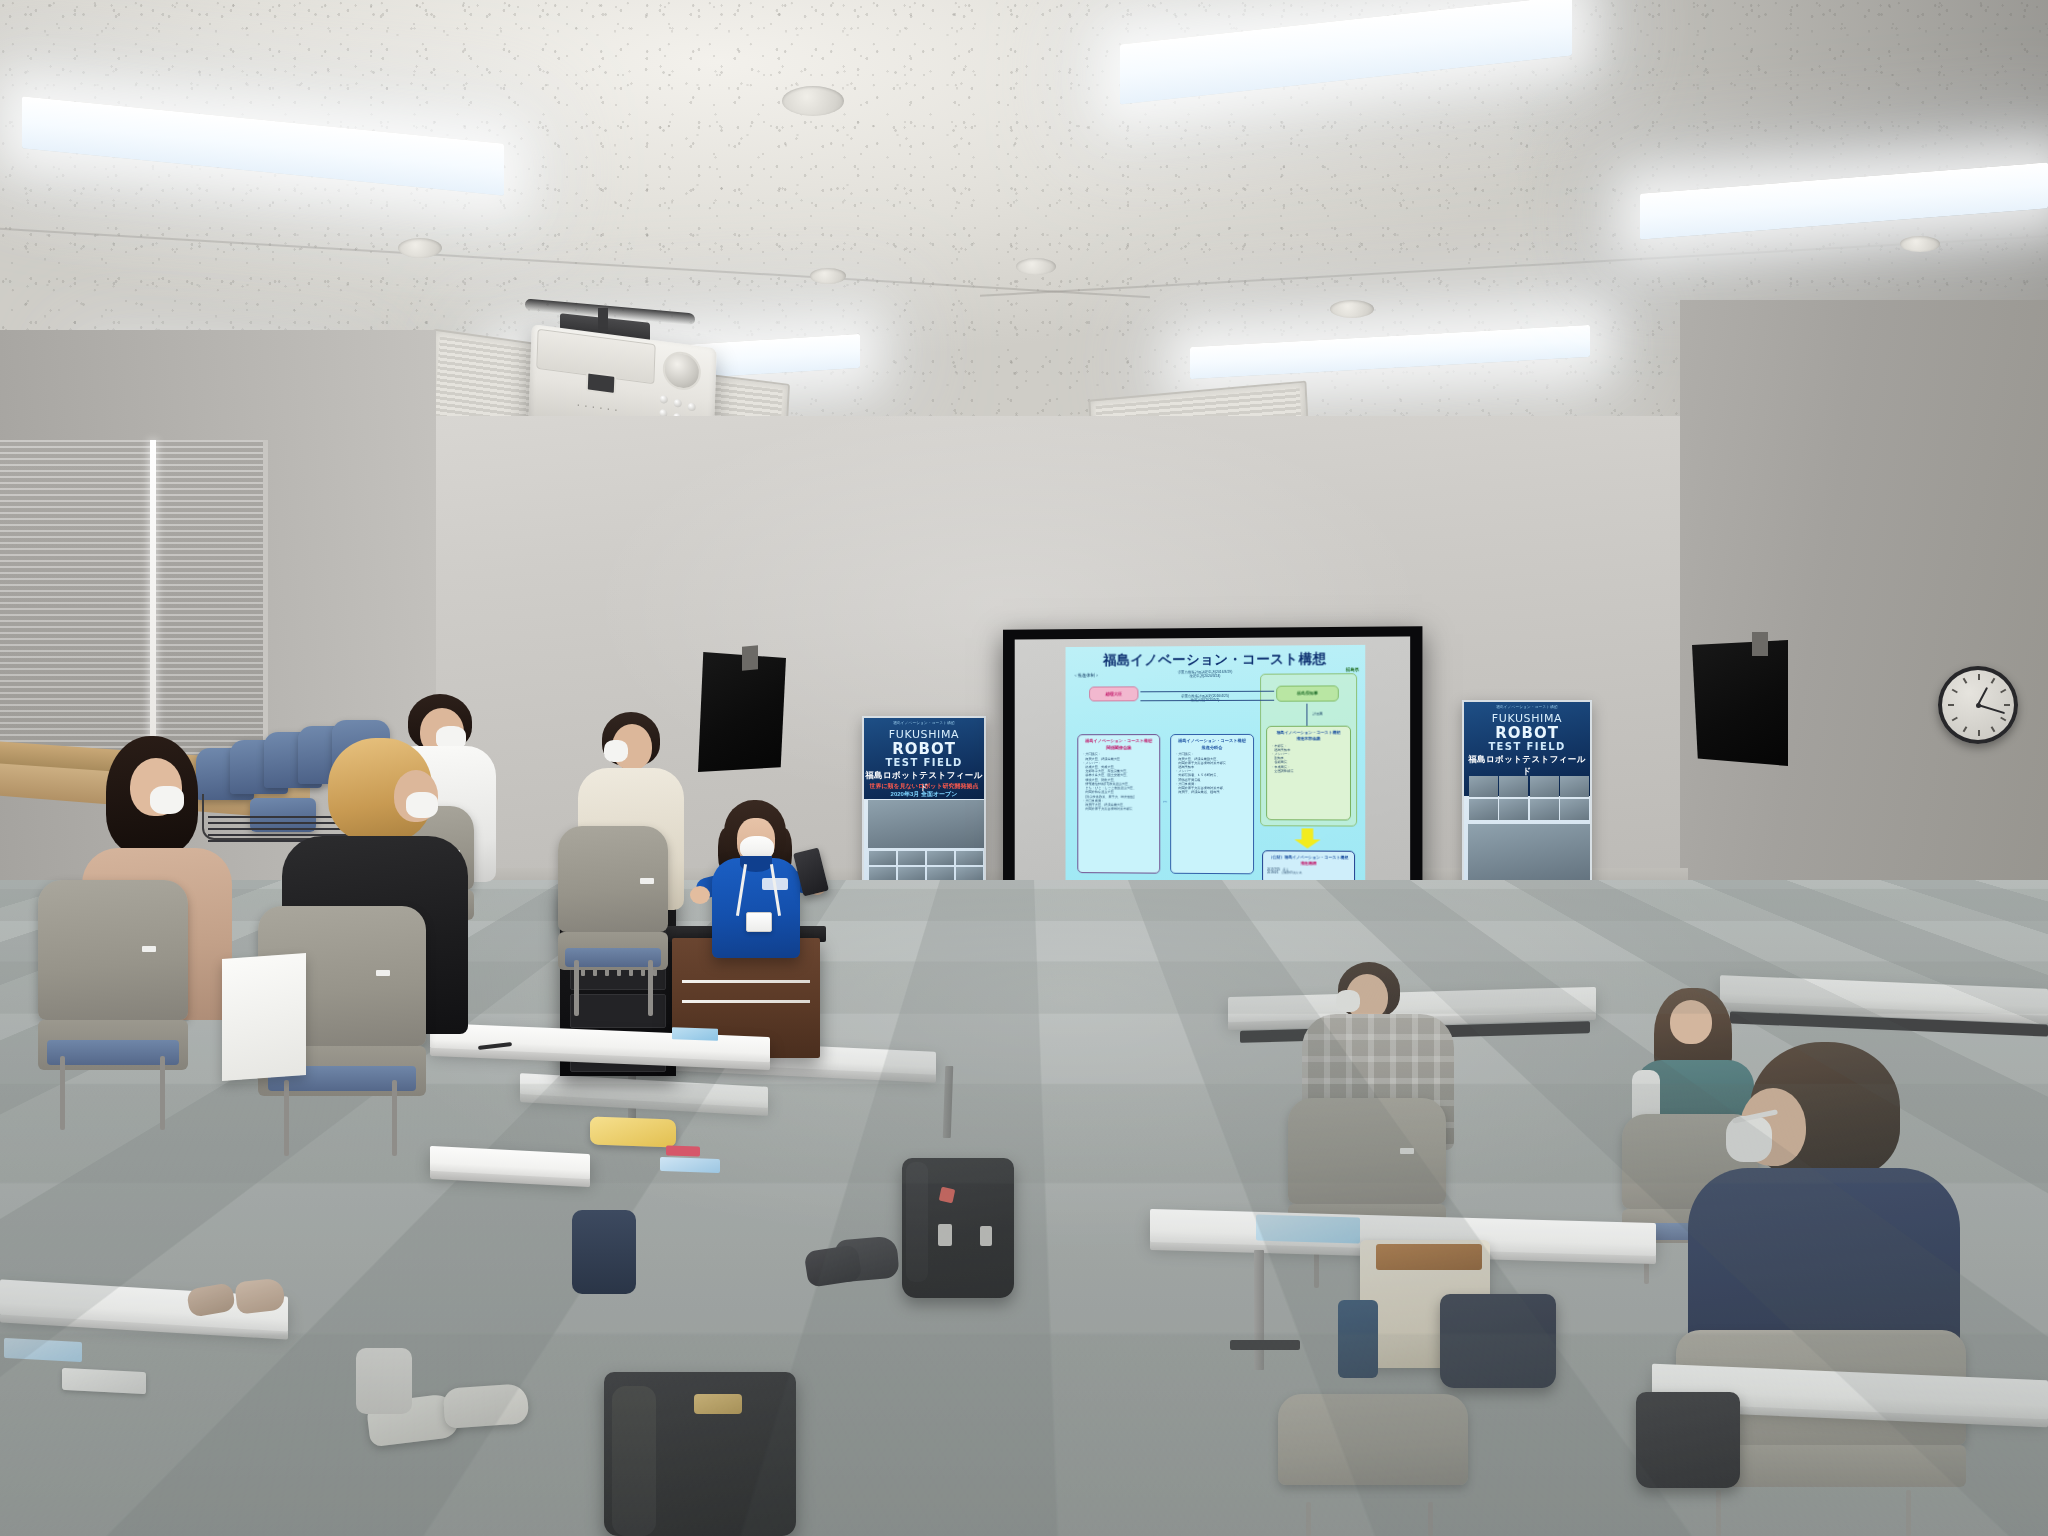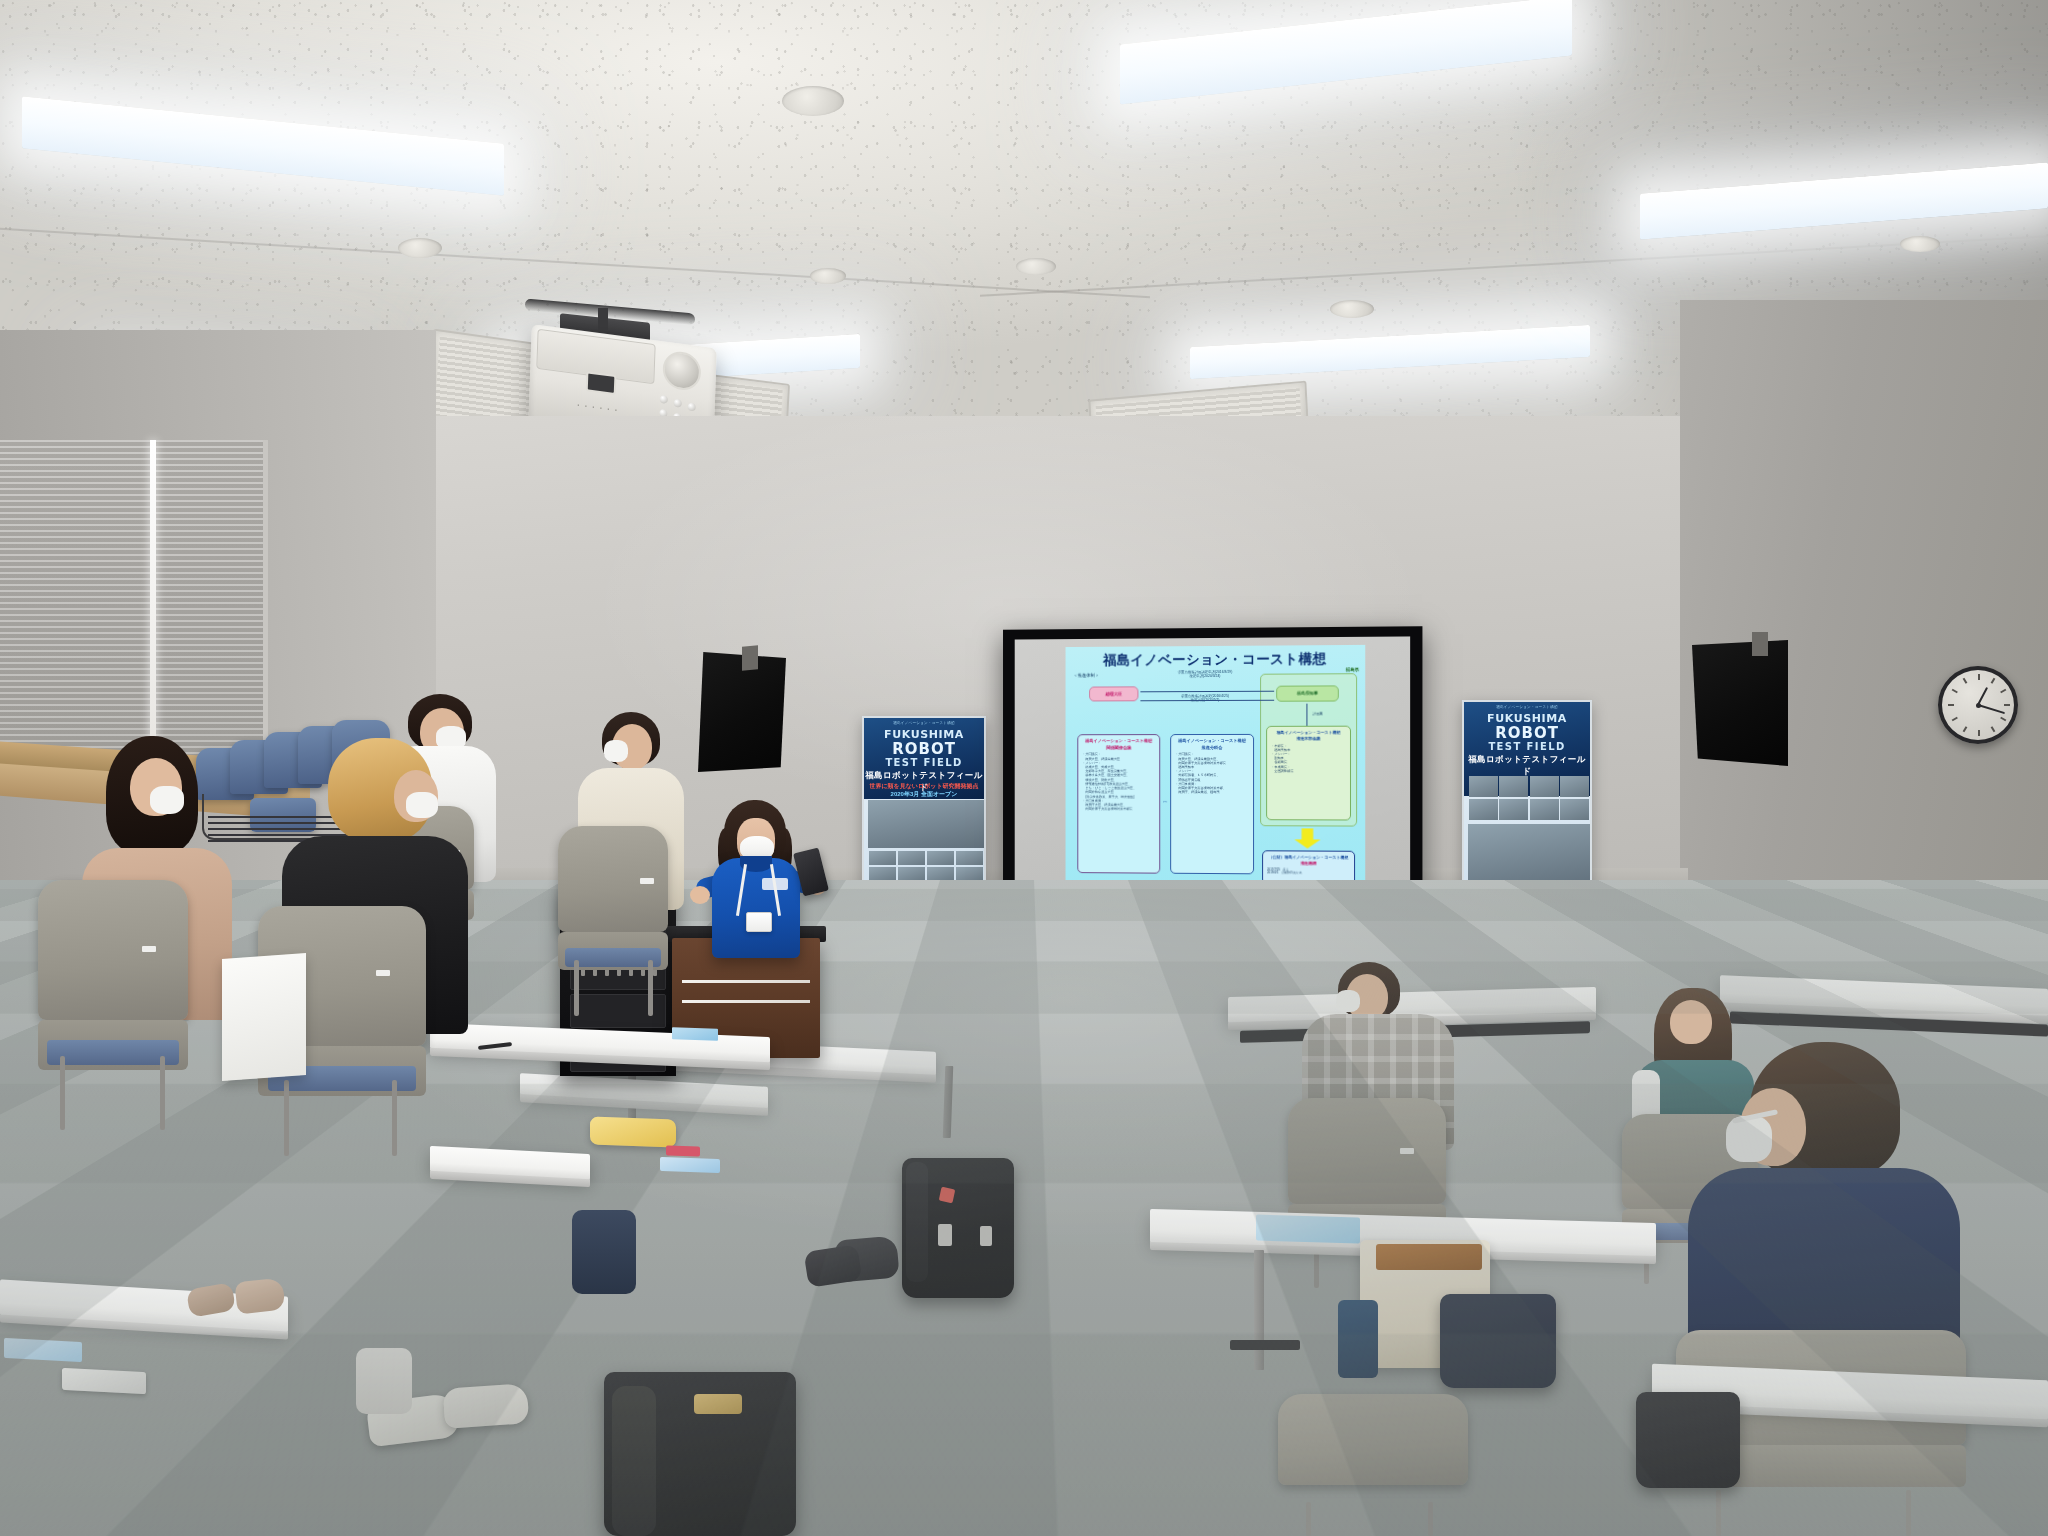--- a/index.html
+++ b/index.html
@@ -146,21 +146,21 @@
   
   .poster { position:absolute; background:linear-gradient(170deg,#e9f1f7,#cfe0ee);
      border:2px solid #d8dfe4; box-shadow:0 5px 14px rgba(0,0,0,.26); overflow:hidden; }
   .poster-l { left:862px; top:716px; width:124px; height:180px; }
   .poster-r { left:1462px; top:700px; width:130px; height:192px; }
   .po-head { position:absolute; left:0; top:0; width:100%; height:46%;
      background:linear-gradient(170deg,#1e4f86,#0f2f5c 70%,#0a2348); }
   .po-sub { position:absolute; left:4px; top:3px; width:calc(100% - 8px);
      font-size:3.6px; color:#9fd2f0; text-align:center; letter-spacing:.2px; }
   .po-t1 { position:absolute; left:0; top:10px; width:100%; text-align:center;
-     font-size:11px; font-weight:bold; color:#d8eefc; letter-spacing:.6px;
+     font-size:11px; font-weight:normal; color:#d8eefc; letter-spacing:.6px;
      font-family:"DejaVu Sans", sans-serif; }
   .po-t2 { position:absolute; left:0; top:22px; width:100%; text-align:center;
      font-size:15px; font-weight:bold; color:#e8f6ff; letter-spacing:1px;
      font-family:"DejaVu Sans", sans-serif; }
   .po-t3 { position:absolute; left:0; top:39px; width:100%; text-align:center;
      font-size:10px; font-weight:bold; color:#cfe9fb; letter-spacing:1.4px;
      font-family:"DejaVu Sans", sans-serif; }
   .po-jp { position:absolute; left:0; top:52px; width:100%; text-align:center;
      font-size:8.5px; font-weight:bold; color:#ffffff; letter-spacing:.4px; }
   .po-red { position:absolute; left:2px; width:calc(100% - 4px); text-align:center;

